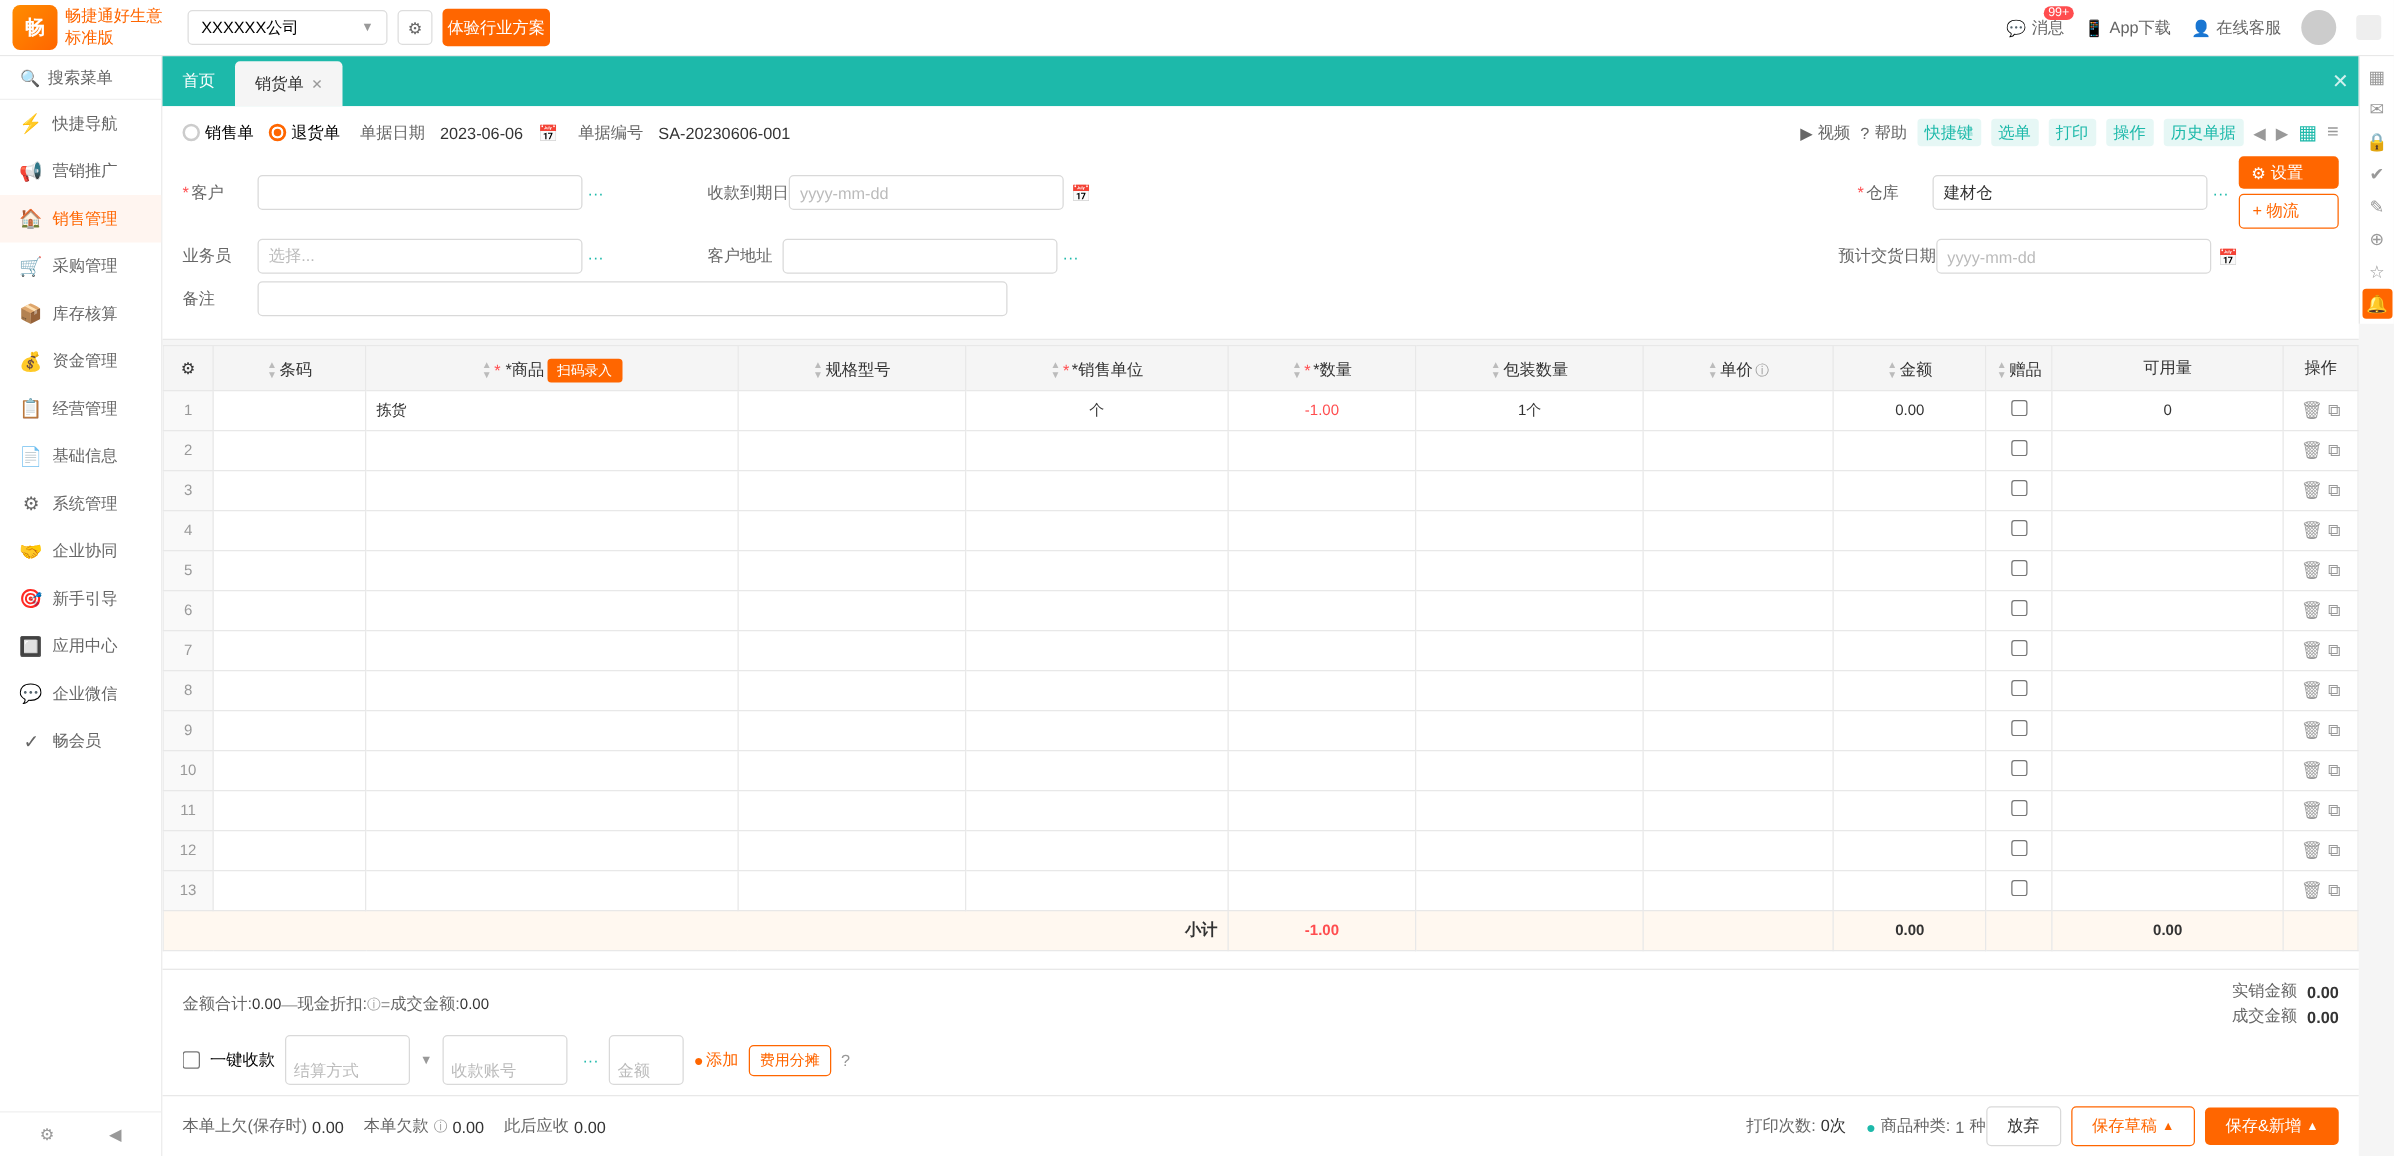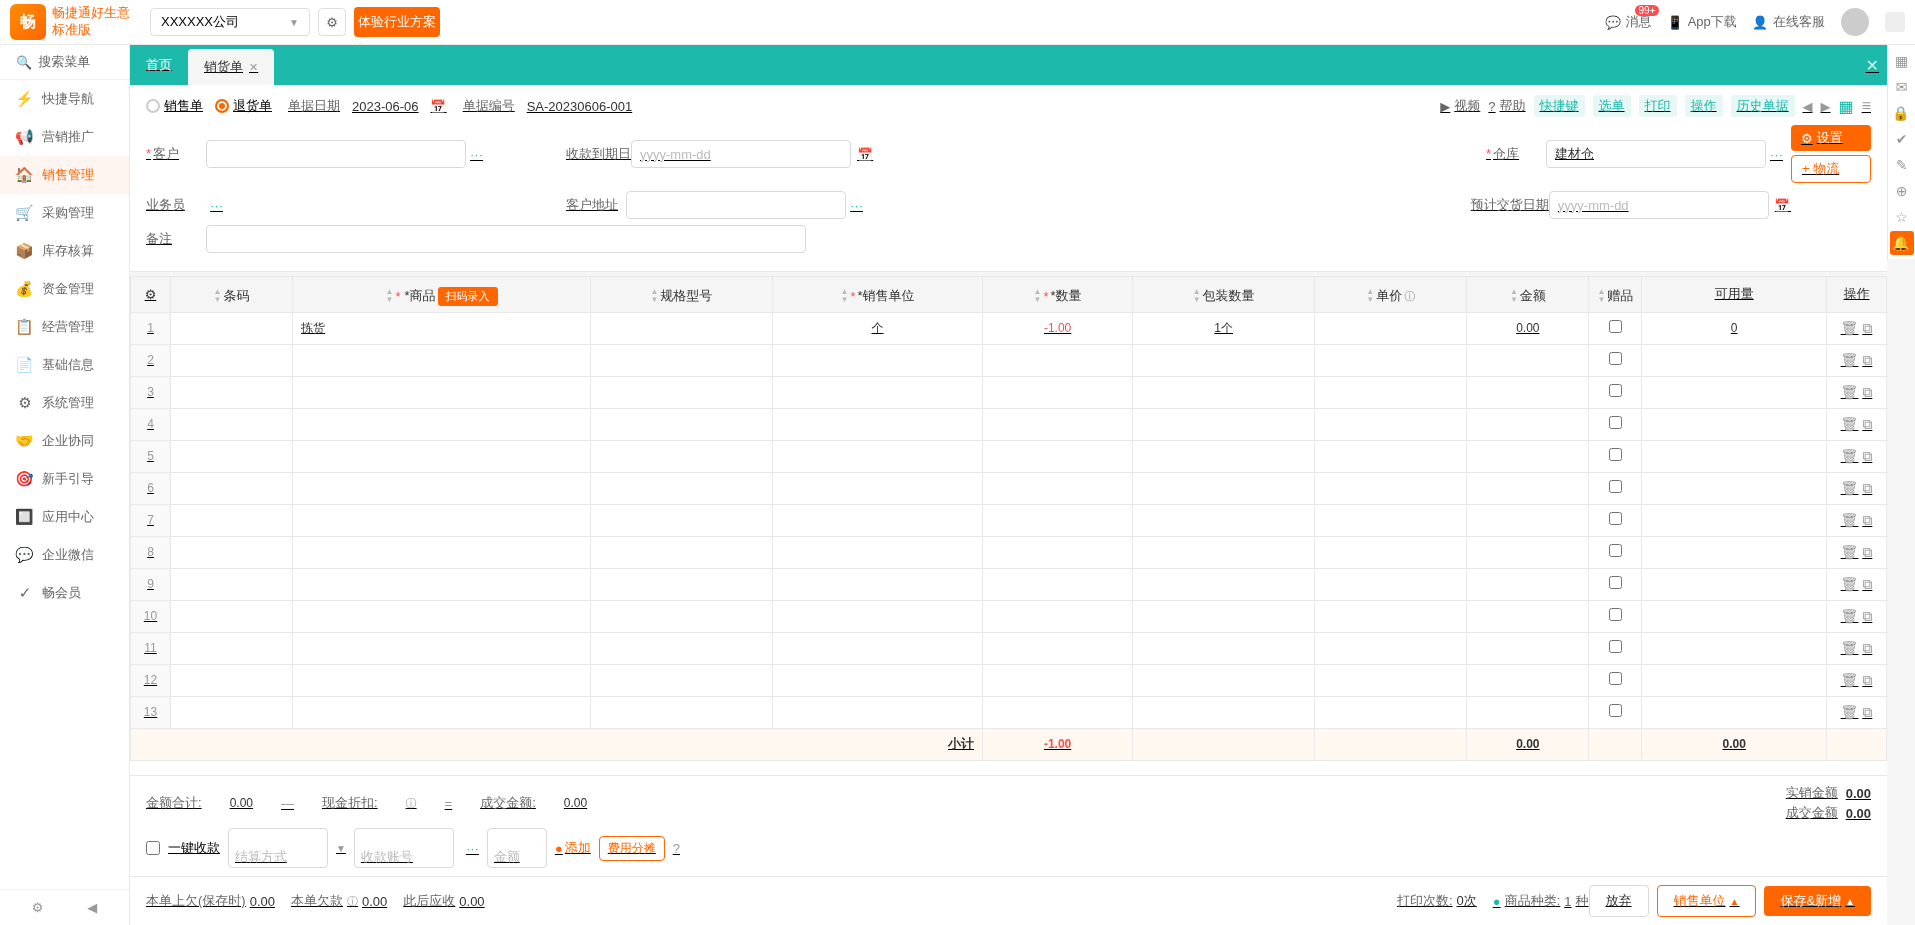--- a/index.html
+++ b/index.html
@@ -65,21 +65,21 @@
     .col-num { width: 40px; background: #f9f9f9; color: #999; }
     .scan-btn { background: #ff6600; color: white; border: none; border-radius: 3px; padding: 2px 8px; cursor: pointer; font-size: 11px; }
     .red-text { color: #ff4d4f; }
     .subtotal-row td { background: #fff8f0; font-weight: bold; }
     .col-checkbox { width: 30px; }
     .op-icons { display: flex; gap: 4px; justify-content: center; }
     .op-icon { cursor: pointer; color: #999; font-size: 14px; }
     
     
     .bottom-area { background: #fff; border-top: 1px solid #e8e8e8; padding: 8px 16px; }
-    .summary-row { display: flex; align-items: center; gap: 28px; margin-bottom: 6px; }
+    .summary-row { display: flex; align-items: center; gap: 0; margin-bottom: 6px; }
     .summary-item { display: flex; align-items: center; gap: 4px; color: #333; font-size: 12px; }
     .summary-label { color: #666; }
     .minus-icon { color: #999; }
     .equals-icon { color: #999; }
     .payment-row { display: flex; align-items: center; gap: 8px; }
     .checkbox-small { width: 14px; height: 14px; border: 1px solid #ccc; }
     .payment-input { border: 1px solid #d9d9d9; border-radius: 4px; padding: 19px 6px; width: 100px; height: 26px; }
     .add-btn { background: none; border: none; color: #ff6600; cursor: pointer; display: flex; align-items: center; gap: 2px; }
     .expense-split-btn { border: 1px solid #ff6600; color: #ff6600; background: white; border-radius: 4px; padding: 3px 8px; cursor: pointer; font-size: 12px; }
     .help-icon { color: #999; cursor: pointer; }
@@ -203,21 +203,21 @@
   <div class="sidebar-item">
     <span class="icon">✓</span>
     <span>畅会员</span>
   </div>
   <div class="sidebar-bottom">
     <span style="cursor:pointer;color:#999;">⚙</span>
     <span style="cursor:pointer;color:#999;">◀</span>
   </div>
 </div>
 
-<div class="main" style="right:28px;text-decoration:underline;">
+<div class="main" style="right:28px;">
 
   <div class="tab-bar">
     <div class="tab tab-home">
       <span>首页</span>
     </div>
     <div class="tab active">
       <span>销货单</span>
       <span class="tab-close">✕</span>
     </div>
     <div class="main-area-close">✕</div>
@@ -306,20 +306,23 @@
         </button>
         <button class="logistics-btn">
           <span>+ 物流</span>
         </button>
       </div>
     </div>
 
     <div class="form-row" style="margin-bottom:6px;align-items:center;">
       <div class="form-field" style="flex:0 0 auto;min-width:380px;">
         <span class="field-label">业务员</span>
+        <div class="field-input" style="min-width:260px;color:#bbb;">
+          <span>选择...</span>
+        </div>
         <span class="field-dots">···</span>
       </div>
       <div style="flex:0 0 40px;"></div>
       <div class="form-field" style="flex:0 0 auto;min-width:350px;">
         <span class="field-label">客户地址</span>
         <div class="field-input" style="min-width:220px;"></div>
         <span class="field-dots">···</span>
       </div>
       <div style="flex:1;"></div>
       <div class="form-field" style="flex:0 0 auto;">
@@ -746,21 +749,21 @@
       <div class="product-type">
         <span style="color:#1db9aa;">●</span>
         <span>商品种类:</span>
         <span>1</span>
         <span>种</span>
       </div>
     </div>
     <div class="footer-right" style="display:flex;align-items:center;gap:8px;">
       <button class="discard-btn">放弃</button>
       <button class="save-draft-btn">
-        <span>销售单位</span>
+        <span>保存草稿</span>
         <span style="font-size:10px;">▲</span>
       </button>
       <button class="save-new-btn">
         <span>保存&amp;新增</span>
         <span style="font-size:10px;">▲</span>
       </button>
     </div>
   </div>
 </div>
 

